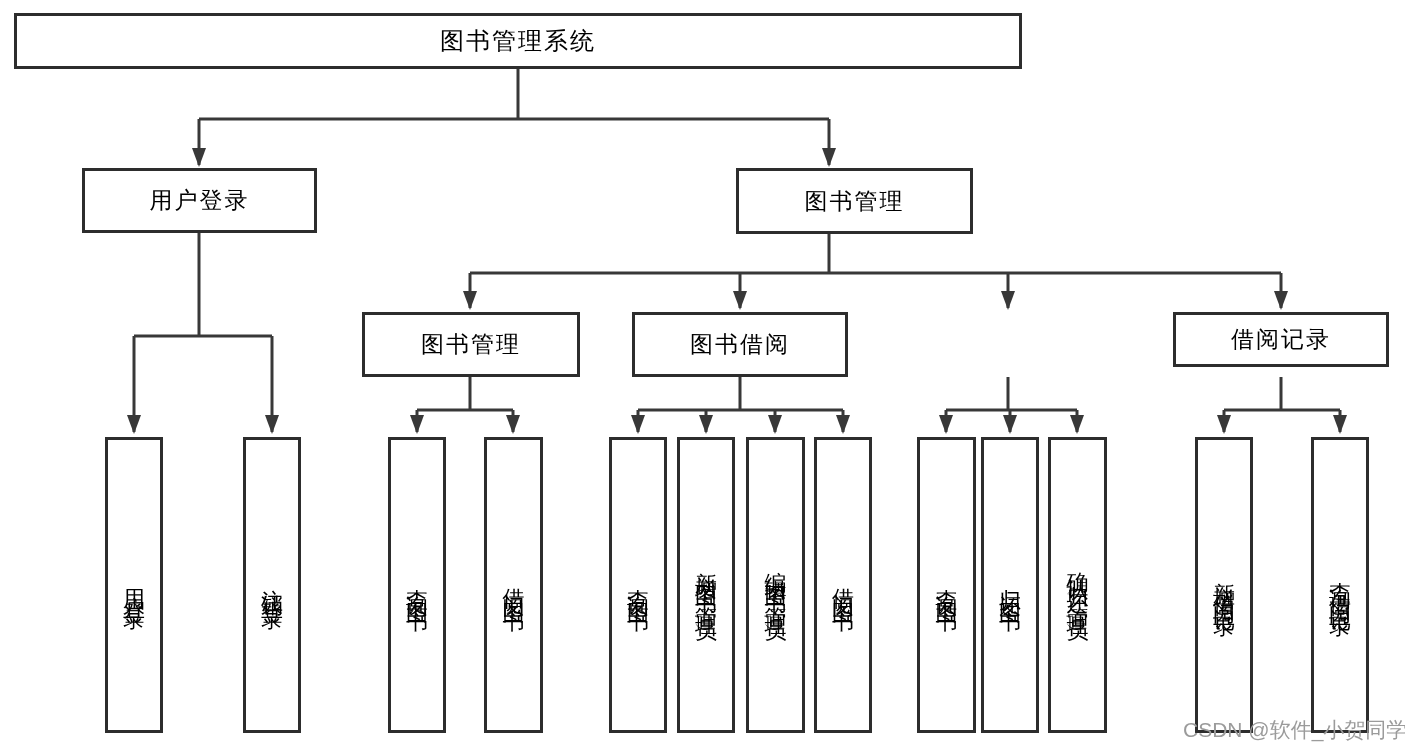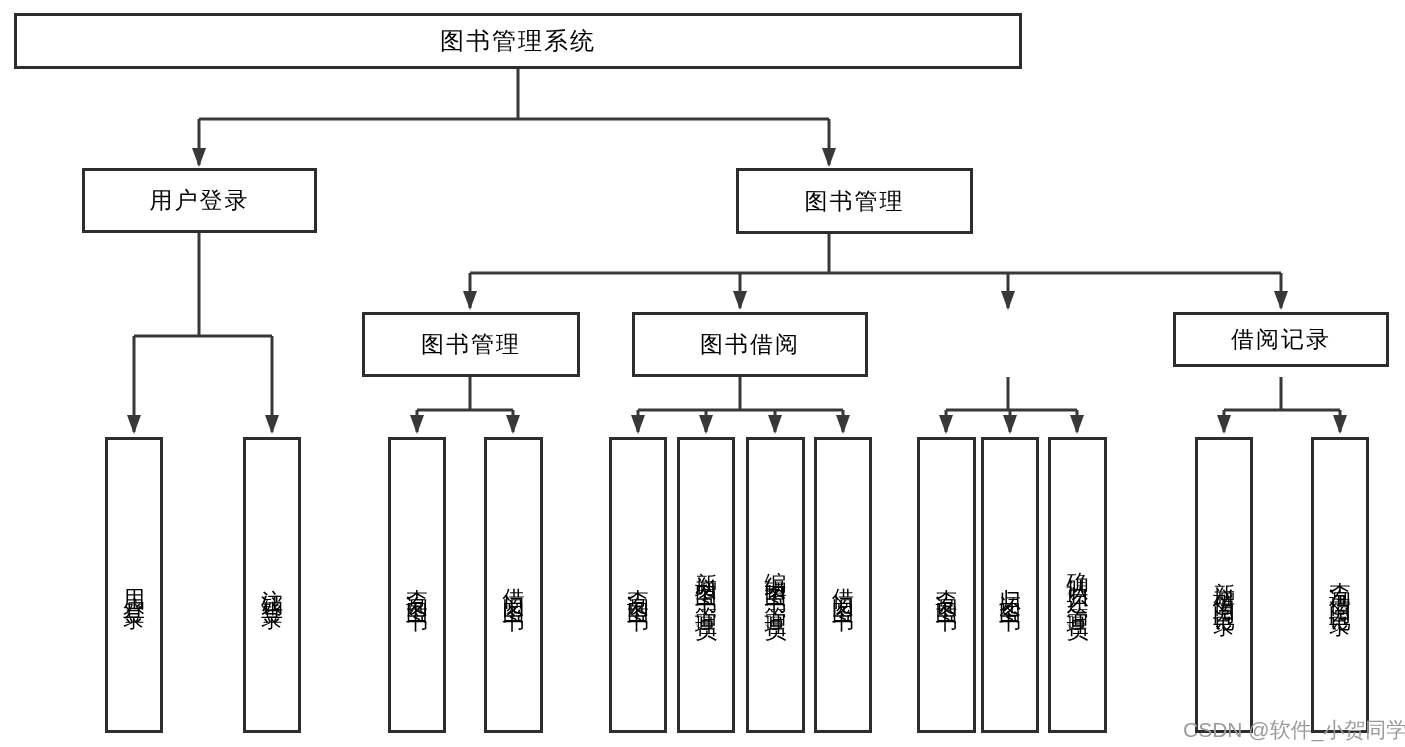--- a/index.html
+++ b/index.html
@@ -115,21 +115,21 @@
   <div class="box h" style="left:82px;top:168px;width:235px;height:65px">
     <span>用户登录</span>
   </div>
   <div class="box h" style="left:736px;top:168px;width:237px;height:66px">
     <span>图书管理</span>
   </div>
 
   <div class="box h" style="left:362px;top:312px;width:218px;height:65px">
     <span>图书管理</span>
   </div>
-  <div class="box h" style="left:632px;top:312px;width:236px;height:65px">
+  <div class="box h" style="left:632px;top:312px;width:216px;height:65px">
     <span>图书借阅</span>
   </div>
   <div class="box h" style="left:1173px;top:312px;width:216px;height:55px">
     <span>借阅记录</span>
   </div>
 
   <div class="box v" style="left:105px;top:437px;width:58px;height:296px">
     <span>用户登录</span>
   </div>
   <div class="box v" style="left:243px;top:437px;width:58px;height:296px">

